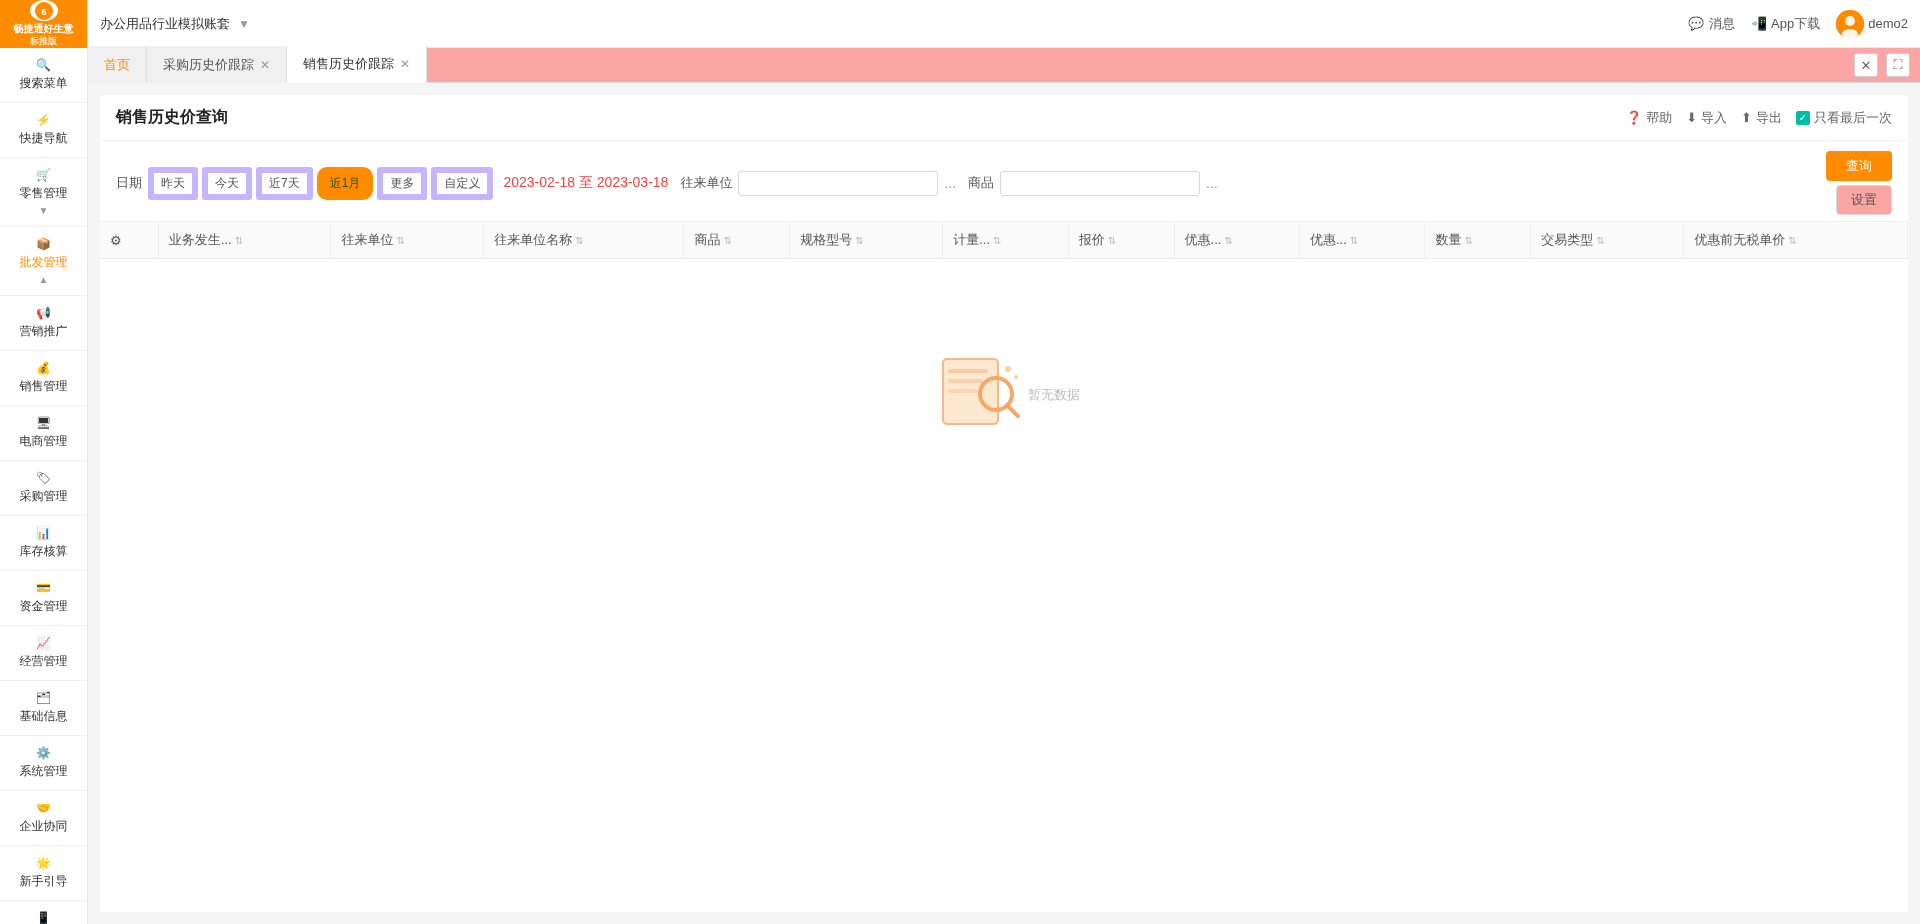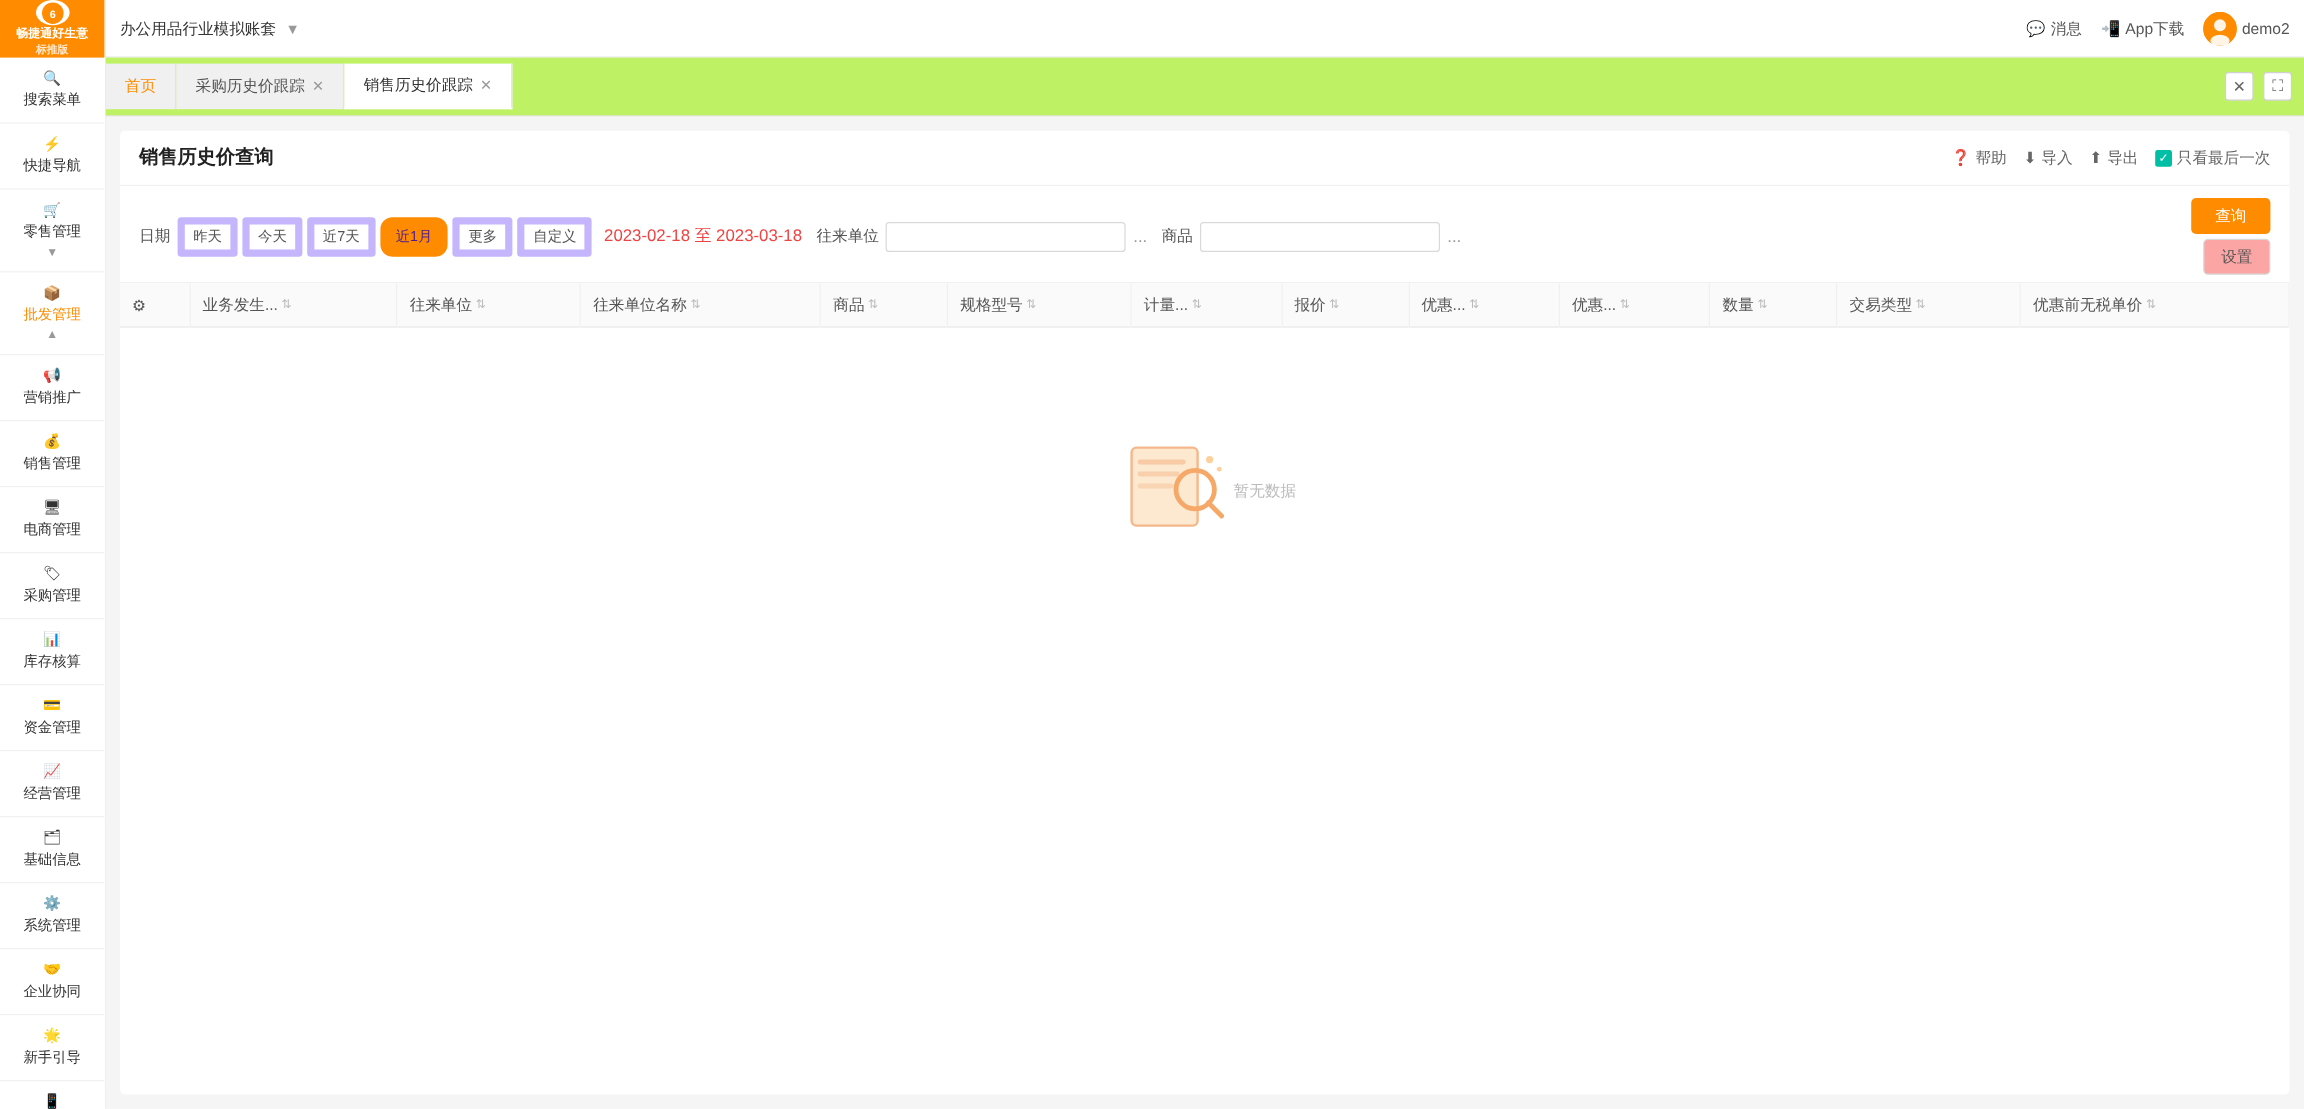--- a/index.html
+++ b/index.html
@@ -109,24 +109,24 @@
       background: #ff8c00;
       display: flex;
       align-items: center;
       justify-content: center;
       color: #fff;
       font-size: 11px;
     }
 
     
     .tabbar {
-      background: #bef264;
-      display: flex;
-      align-items: center;
-      height: 49px;
+      background: #fca5a5;
+      display: flex;
+      align-items: center;
+      height: 35px;
       flex-shrink: 0;
       border-bottom: 1px solid #e0e0e0;
     }
     .tab {
       height: 38px;
       display: flex;
       align-items: center;
       padding: 0 16px;
       cursor: pointer;
       font-size: 13px;
@@ -259,21 +259,21 @@
       border: 6px solid #c4b5fd;
       border-radius: 3px;
       cursor: pointer;
       font-size: 12px;
       color: #555;
       background: #fff;
     }
     .date-btn.active {
       background: #ff8c00;
       border-color: #ff8c00;
-      color: #4c1d95;
+      color: #14532d;
       border-radius: 10px;
     }
     .date-range {
       font-size: 14px;
       color: #ef4444;
       margin-left: 4px;
     }
     .filter-input-group {
       display: flex;
       align-items: center;

